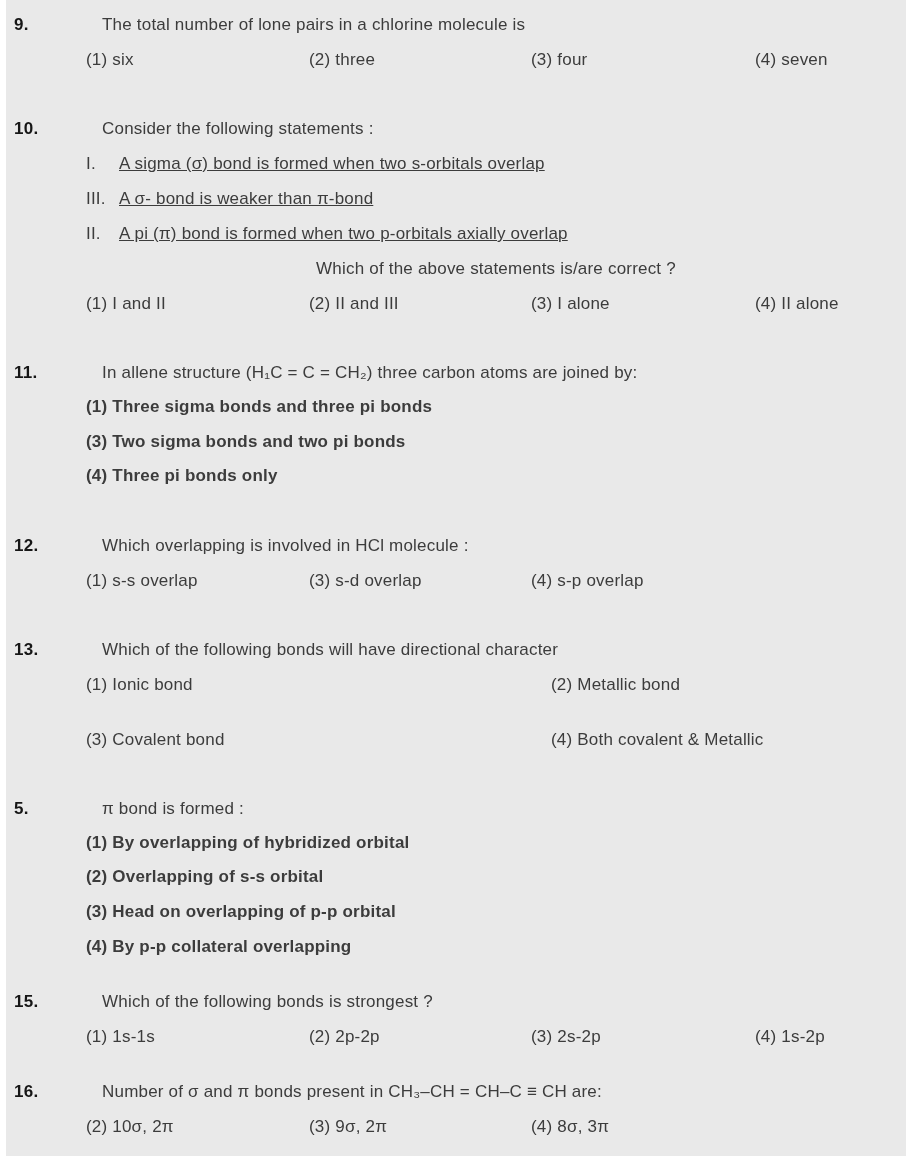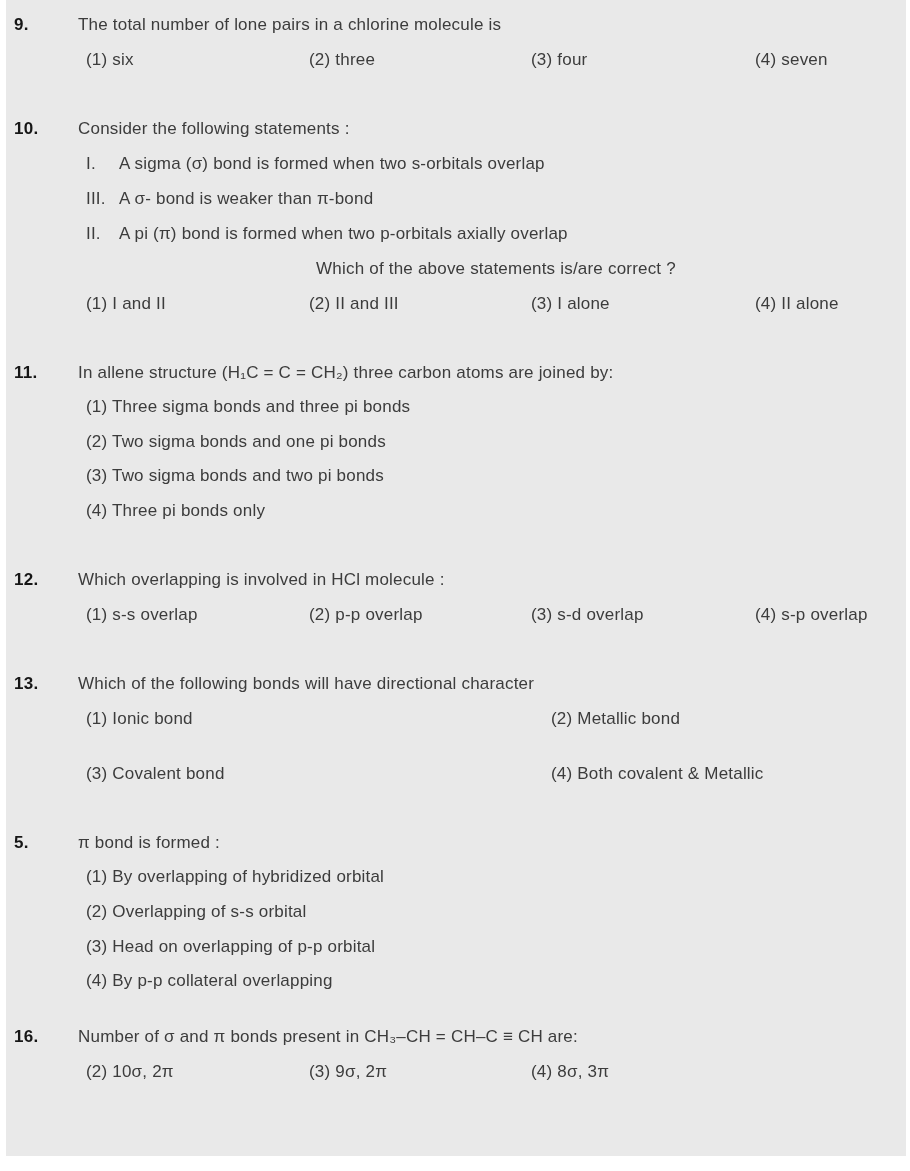--- a/index.html
+++ b/index.html
@@ -16,29 +16,29 @@
   .paper {
     margin: 0 4px 15px 6px;
     width: 900px;
     height: 1156px;
     background: #e9e9e9;
     padding-top: 7px;
   }
   .q { padding-left: 8px; }
   .q-row { display: flex; line-height: 35px; }
   .q-num { width: 64px; font-weight: 700; color: #161616; letter-spacing: 0.3px; }
-  .q-text { flex: 1; }
+  .q-text { flex: 1; margin-left: 24px; }
   .indent { margin-left: 72px; }
   .stmt-row { display: flex; line-height: 35px; }
   .stmt-num { width: 33px; }
-  .stmt-text { flex: 1; }
+  .stmt-text { flex: 1; text-decoration: underline; }
   .subq { line-height: 35px; text-align: center; }
   .opts4 { display: grid; grid-template-columns: 223px 222px 224px auto; line-height: 35px; }
   .opts2 { display: grid; grid-template-columns: 445px auto; line-height: 35px; gap: 20px; }
-  .optstack .opt { display: block; line-height: 34.6px; }
+  .optstack .opt { display: block; line-height: 34.6px; font-weight: bold; }
   .mb-lg { margin-bottom: 34px; }
   .mb-sm { margin-bottom: 20px; }
 </style>
 </head>
 <body>
 
 <div class="paper">
 
   <section class="q mb-lg">
     <div class="q-row">
@@ -79,34 +79,32 @@
     </div>
   </section>
 
   <section class="q mb-lg">
     <div class="q-row">
       <div class="q-num">11.</div>
       <div class="q-text">In allene structure (H₁C = C = CH₂) three carbon atoms are joined by:</div>
     </div>
     <div class="optstack indent">
       <span class="opt">(1) Three sigma bonds and three pi bonds</span>
-      <span class="opt">(2) Two sigma bonds and one pi bonds</span>
       <span class="opt">(3) Two sigma bonds and two pi bonds</span>
       <span class="opt">(4) Three pi bonds only</span>
     </div>
   </section>
 
   <section class="q mb-lg">
     <div class="q-row">
       <div class="q-num">12.</div>
       <div class="q-text">Which overlapping is involved in HCl molecule :</div>
     </div>
     <div class="opts4 indent">
       <span class="opt">(1) s-s overlap</span>
-      <span class="opt">(2) p-p overlap</span>
       <span class="opt">(3) s-d overlap</span>
       <span class="opt">(4) s-p overlap</span>
     </div>
   </section>
 
   <section class="q mb-lg">
     <div class="q-row">
       <div class="q-num">13.</div>
       <div class="q-text">Which of the following bonds will have directional character</div>
     </div>
@@ -124,20 +122,32 @@
       <div class="q-text">π bond is formed :</div>
     </div>
     <div class="optstack indent">
       <span class="opt">(1) By overlapping of hybridized orbital</span>
       <span class="opt">(2) Overlapping of s-s orbital</span>
       <span class="opt">(3) Head on overlapping of p-p orbital</span>
       <span class="opt">(4) By p-p collateral overlapping</span>
     </div>
   </section>
 
+  <section class="q mb-sm">
+    <div class="q-row">
+      <div class="q-num">15.</div>
+      <div class="q-text">Which of the following bonds is strongest ?</div>
+    </div>
+    <div class="opts4 indent">
+      <span class="opt">(1) 1s-1s</span>
+      <span class="opt">(2) 2p-2p</span>
+      <span class="opt">(3) 2s-2p</span>
+      <span class="opt">(4) 1s-2p</span>
+    </div>
+  </section>
 
   <section class="q">
     <div class="q-row">
       <div class="q-num">16.</div>
       <div class="q-text">Number of σ and π bonds present in CH₃–CH = CH–C ≡ CH are:</div>
     </div>
     <div class="opts4 indent">
       <span class="opt">(2) 10σ, 2π</span>
       <span class="opt">(3) 9σ, 2π</span>
       <span class="opt">(4) 8σ, 3π</span>

